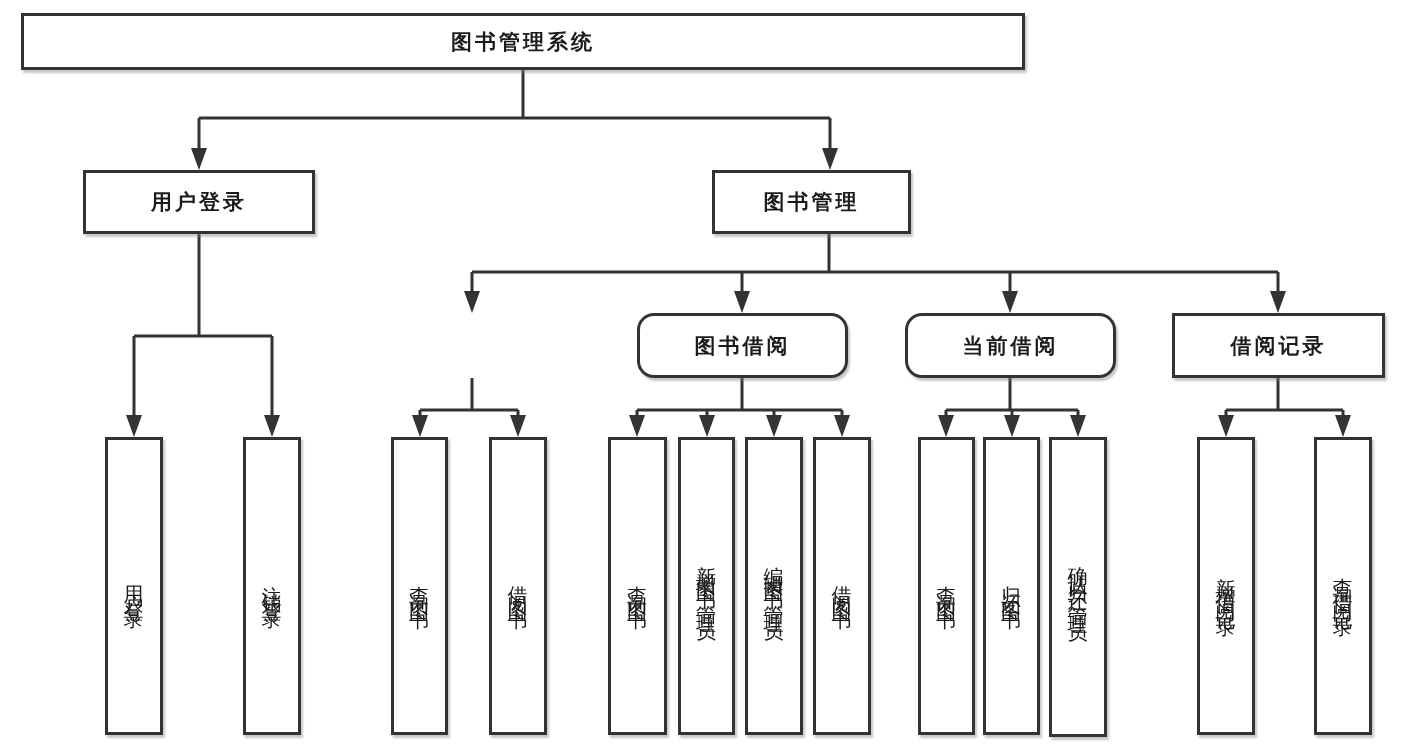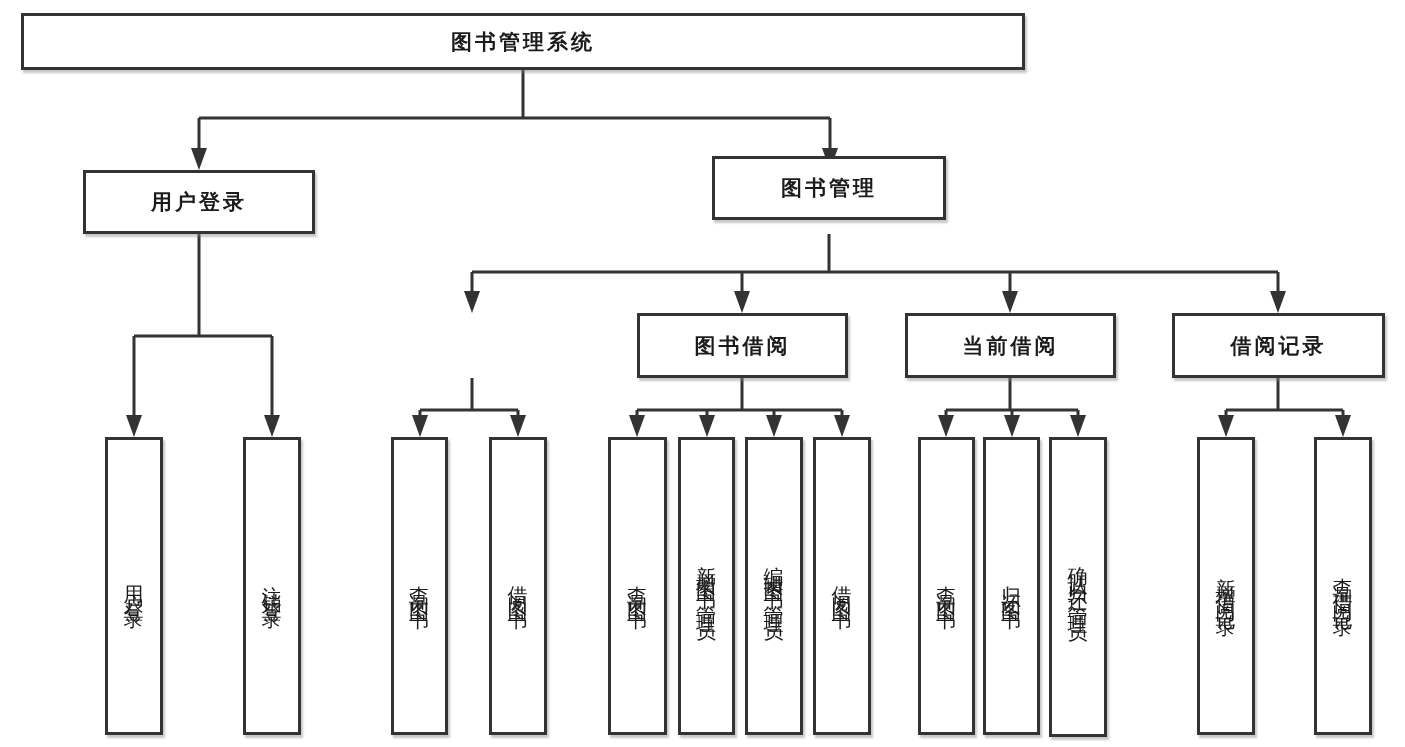--- a/index.html
+++ b/index.html
@@ -117,24 +117,24 @@
     <g>
       <path d="M1278 378 V410 M1226 410 H1343 M1226 410 V419 M1343 410 V419"></path>
       <polygon points="1218,415 1234,415 1226,437"></polygon>
       <polygon points="1335,415 1351,415 1343,437"></polygon>
     </g>
   </svg>
 
   <div class="box h-box" style="left:21px; top:13px; width:1004px; height:57px;">图书管理系统</div>
 
   <div class="box h-box" style="left:83px; top:170px; width:232px; height:64px;">用户登录</div>
-  <div class="box h-box" style="left:712px; top:156px; width:234px; height:64px;">图书管理</div>
+  <div class="box h-box" style="left:712px; top:170px; width:199px; height:64px;">图书管理</div>
 
-  <div class="box h-box" style="left:637px; top:313px; width:211px; height:65px;">图书借阅</div>
-  <div class="box h-box" style="left:905px; top:313px; width:211px; height:65px;">当前借阅</div>
+  <div class="box h-box" style="left:637px; top:313px; width:211px; height:65px;border-radius:17px;">图书借阅</div>
+  <div class="box h-box" style="left:905px; top:313px; width:211px; height:65px;border-radius:17px;">当前借阅</div>
   <div class="box h-box" style="left:1172px; top:313px; width:213px; height:65px;">借阅记录</div>
 
   <div class="box v-box" style="left:105px; top:437px; width:58px; height:298px;">用户登录</div>
   <div class="box v-box" style="left:243px; top:437px; width:58px; height:298px;">注销登录</div>
 
   <div class="box v-box" style="left:391px; top:437px; width:57px; height:298px;">查询图书</div>
   <div class="box v-box" style="left:489px; top:437px; width:58px; height:298px;">借阅图书</div>
 
   <div class="box v-box" style="left:608px; top:437px; width:59px; height:298px;">查询图书</div>
   <div class="box v-box" style="left:678px; top:437px; width:57px; height:298px;">新增图书（管理员）</div>

